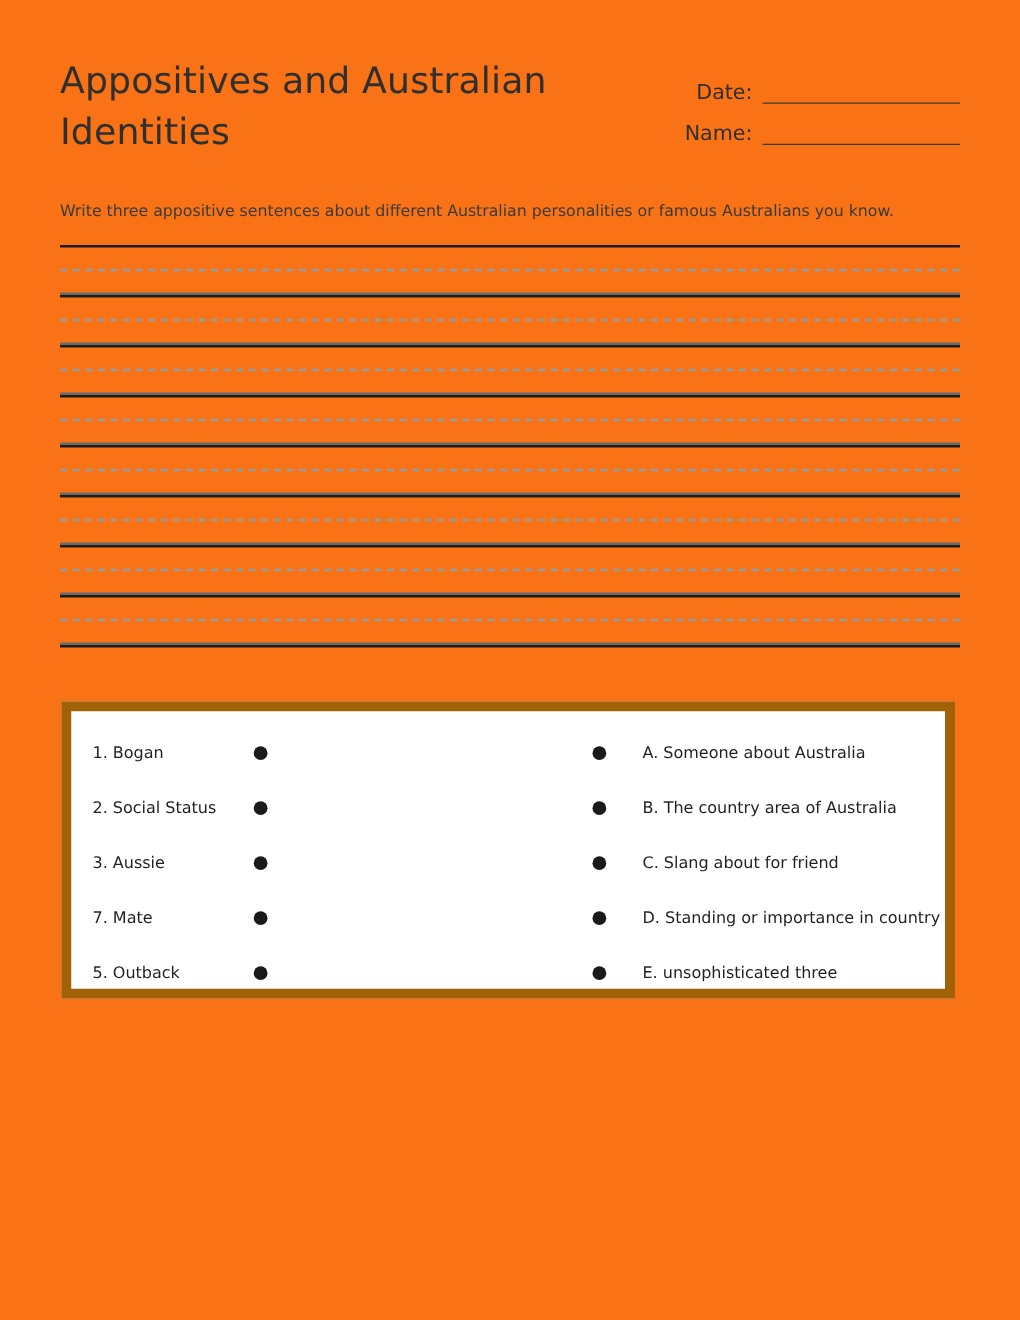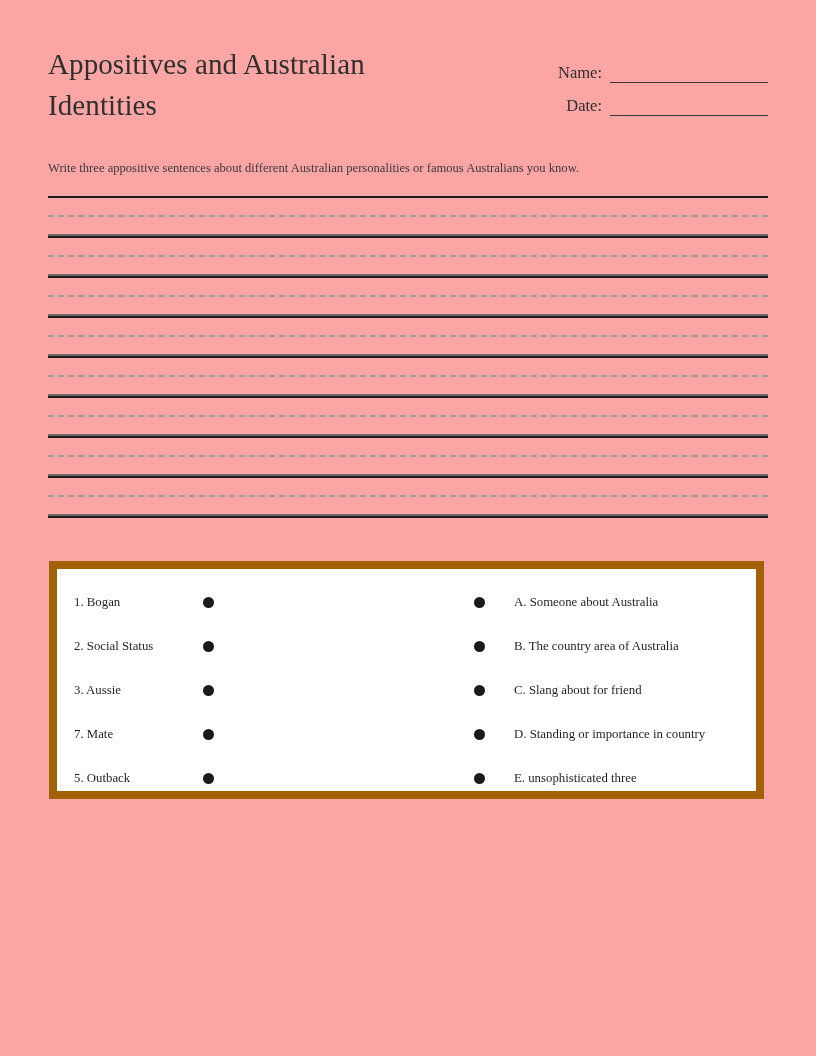--- a/index.html
+++ b/index.html
@@ -12,22 +12,21 @@
     height: 1056px;
     position: relative;
     font-family: "DejaVu Sans", "Liberation Sans", sans-serif;
     color: #231f20;
     overflow: hidden;
   }
 
   .page {
     position: absolute;
     inset: 0;
-    background: #fca5a5;
-    font-family: Liberation Serif, serif;
+    background: #f97316;
   }
 
   
   .header {
     position: absolute;
     left: 48px;
     top: 44px;
     right: 48px;
     height: 96px;
   }
@@ -190,27 +189,27 @@
 </head>
 <body>
 
 <div class="page">
 
   <div class="header">
     <div class="title">Appositives and Australian Identities</div>
 
     <div class="namedate">
       <div class="nd-row">
+        <span class="nd-label">Date:</span>
+        <span class="nd-line"></span>
+      </div>
+      <div class="nd-row">
         <span class="nd-label">Name:</span>
         <span class="nd-line"></span>
       </div>
-      <div class="nd-row">
-        <span class="nd-label">Date:</span>
-        <span class="nd-line"></span>
-      </div>
     </div>
   </div>
 
   <div class="instruction">Write three appositive sentences about different Australian personalities or famous Australians you know.</div>
 
   <div class="lines" id="writing-lines">
       <div class="line-group">
         <div class="ln ln-top"></div>
         <div class="ln ln-mid"></div>
         <div class="ln ln-bot"></div>

